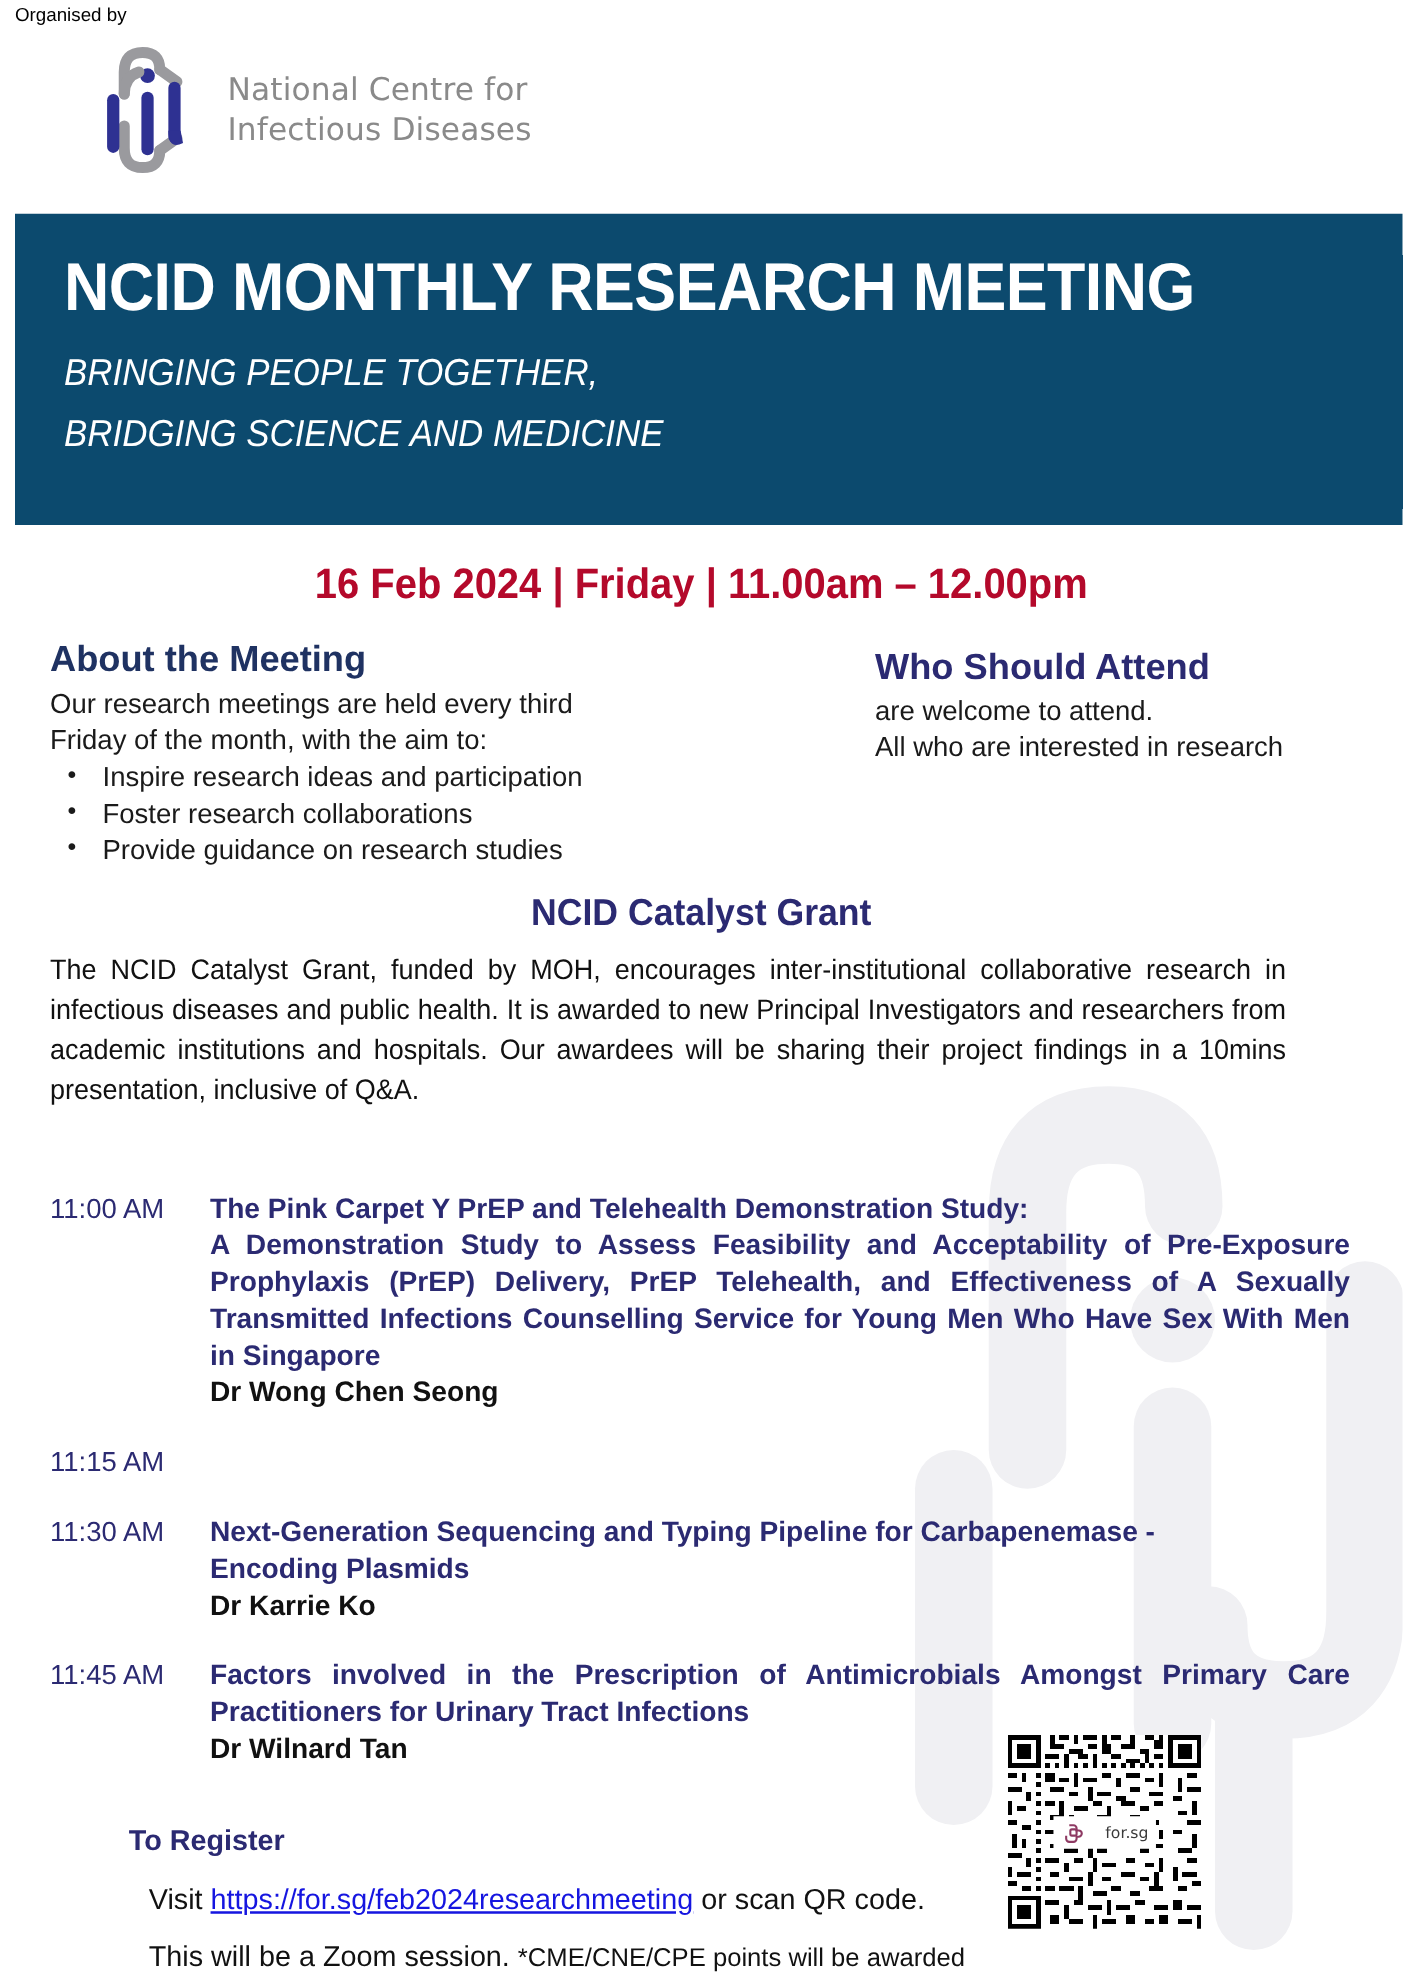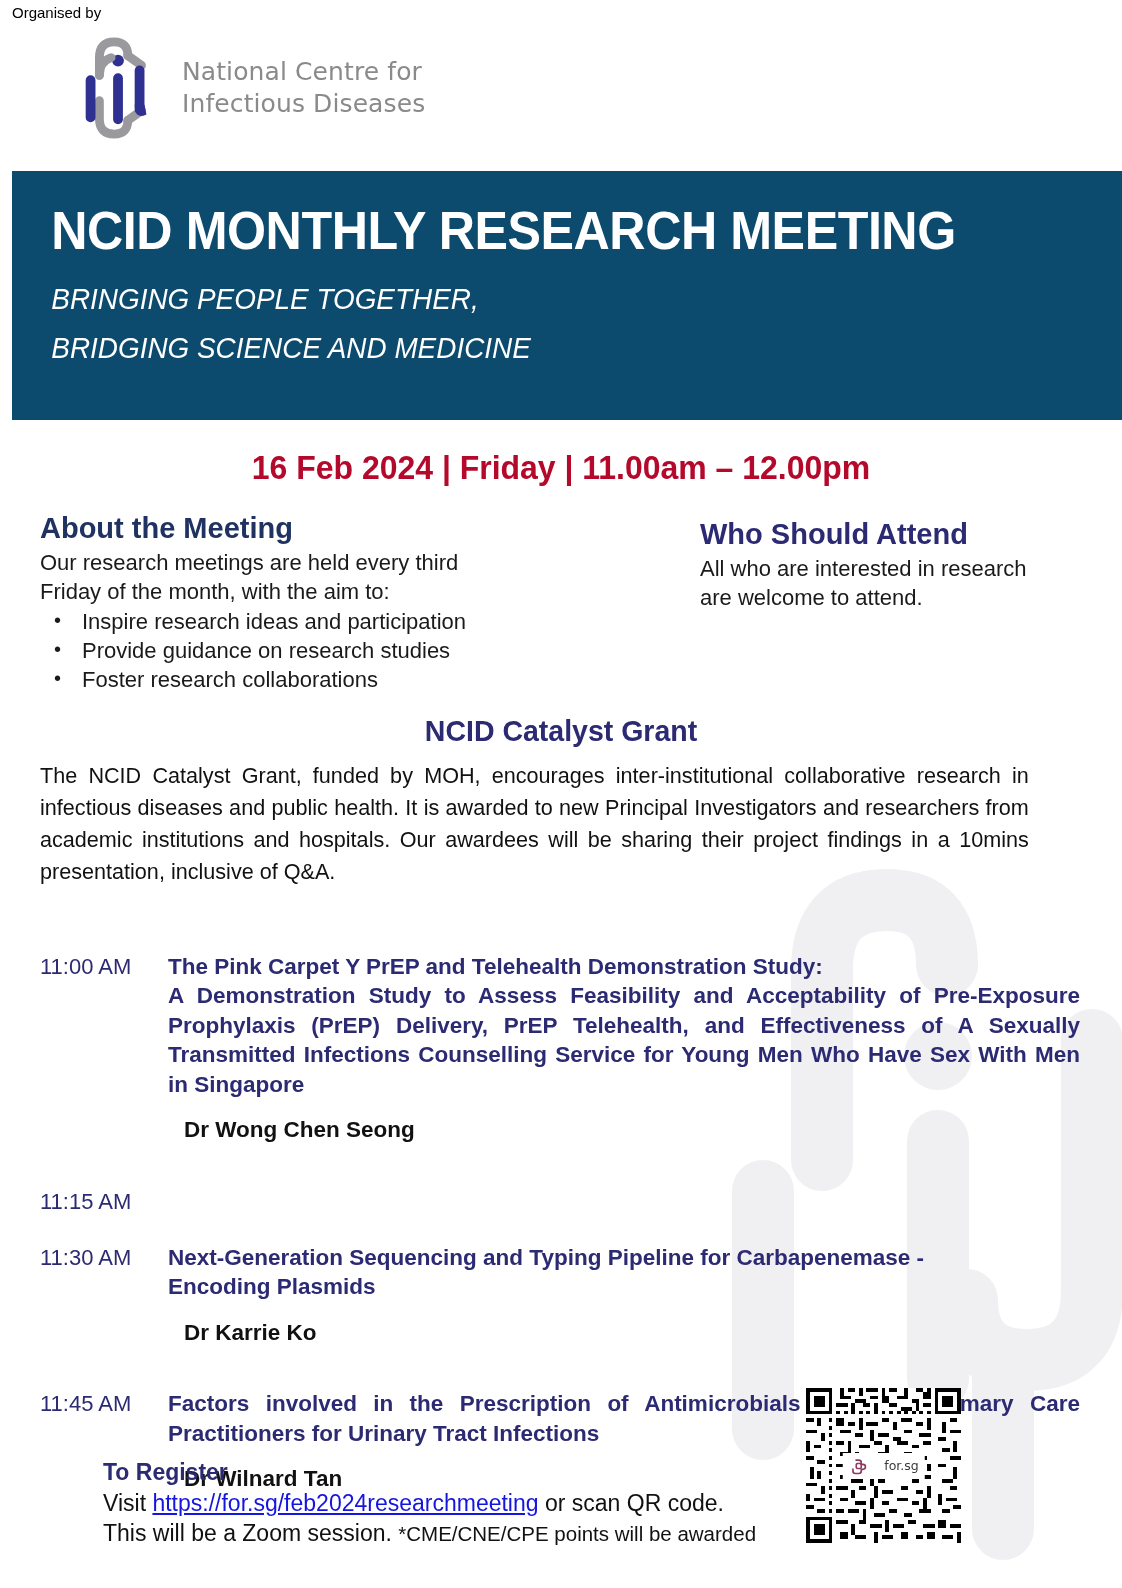--- a/index.html
+++ b/index.html
@@ -212,21 +212,21 @@
     line-height: 1.31;
     text-align: justify;
     margin: 0;
   }
   .agenda-title.nojust { text-align: left; }
   .agenda-speaker {
     font-size: 22.5px;
     font-weight: bold;
     color: #111111;
     line-height: 1.31;
-    margin: 16px;
+    margin: 0;
   }
 
   
   .register {
     position: absolute;
     left: 103px;
     top: 1458px;
     width: 700px;
     z-index: 3;
   }
@@ -234,21 +234,21 @@
     font-size: 23px;
     font-weight: bold;
     color: #2B2A72;
     line-height: 1.3;
     margin: 0;
   }
   .register-line {
     font-size: 23px;
     color: #111111;
     line-height: 1.33;
-    margin: 0;
+    margin: 16px;
   }
   .register-link {
     color: #1515E0;
     text-decoration: underline;
   }
   .small-note { font-size: 20.5px; }
 
   
   .qr-box {
     position: absolute;
@@ -329,29 +329,29 @@
 </div>
 
 <div class="date-line">16 Feb 2024 |  Friday  |  11.00am – 12.00pm</div>
 
 <div class="col-left">
   <div class="sec-head">About the Meeting</div>
   <div class="body-txt">Our research meetings are held every third</div>
   <div class="body-txt">Friday of the month, with the aim to:</div>
   <ul class="aims">
     <li>Inspire research ideas and participation</li>
+    <li>Foster research collaborations</li>
     <li>Provide guidance on research studies</li>
-    <li>Foster research collaborations</li>
   </ul>
 </div>
 
 <div class="col-right">
   <div class="sec-head navy2">Who Should Attend</div>
+  <div class="body-txt">are welcome to attend.</div>
   <div class="body-txt">All who are interested in research</div>
-  <div class="body-txt">are welcome to attend.</div>
 </div>
 
 <div class="grant-head">NCID Catalyst Grant</div>
 <div class="grant-para">The NCID Catalyst Grant, funded by MOH, encourages inter-institutional collaborative research in infectious diseases and public health. It is awarded to new Principal Investigators and researchers from academic institutions and hospitals. Our awardees will be sharing their project findings in a 10mins presentation, inclusive of Q&amp;A.</div>
 
 <div class="agenda">
 
   <div class="agenda-row">
     <div class="agenda-time">11:00 AM</div>
     <div class="agenda-body">

